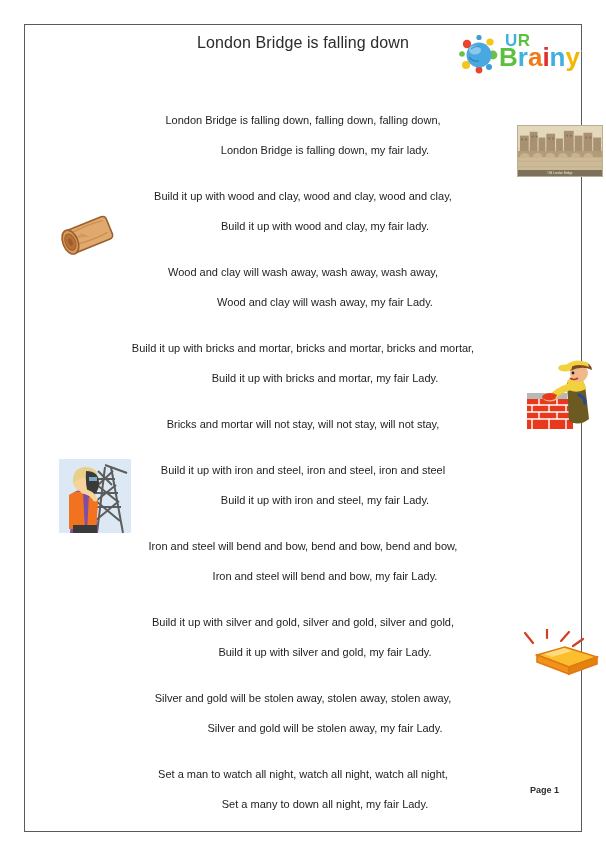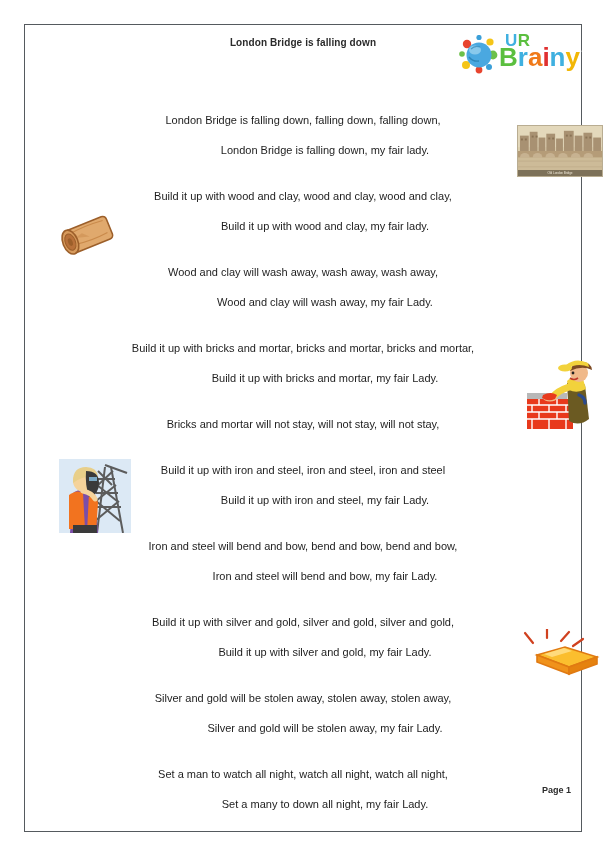--- a/index.html
+++ b/index.html
@@ -29,25 +29,24 @@
 
   
   .header-block {
     position: absolute;
     left: 0;
     top: 10px;
     width: 100%;
     text-align: center;
   }
   .doc-title {
-    font-size: 10px;
+    font-size: 16px;
     color: #2b2b2b;
     letter-spacing: .1px;
     line-height: 15px;
-    font-weight: bold;
   }
   .doc-subtitle {
     font-size: 9px;
     color: #2b2b2b;
     line-height: 13px;
   }
 
   
   .logo-wrap {
     position: absolute;
@@ -146,21 +145,21 @@
     line-height: 30px;
     white-space: nowrap;
   }
   .line.indent {
     padding-left: 44px;
   }
 
   
   .page-footer {
     position: absolute;
-    right: 10px;
+    right: 22px;
     bottom: 36px;
     font-size: 9px;
     color: #2b2b2b;
     font-weight: bold;
   }
 </style>
 </head>
 <body>
 
 <div class="page-sheet">

